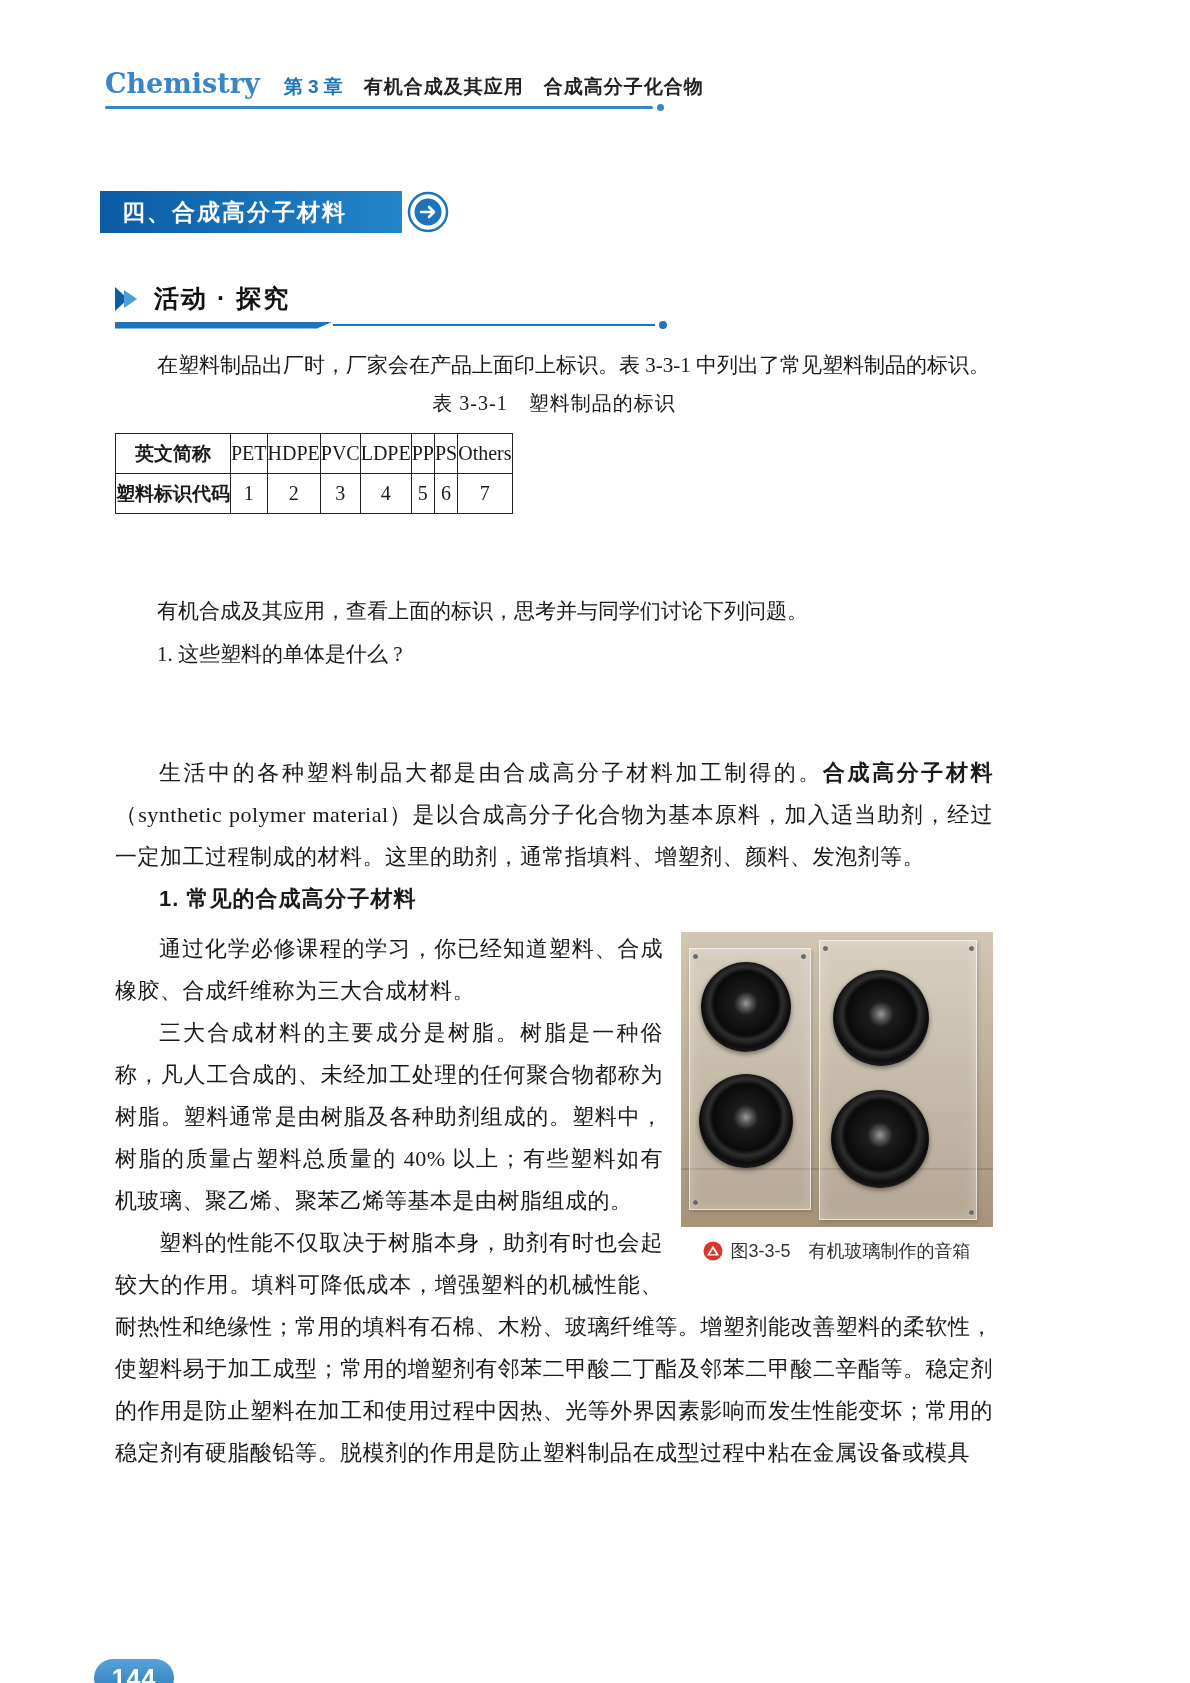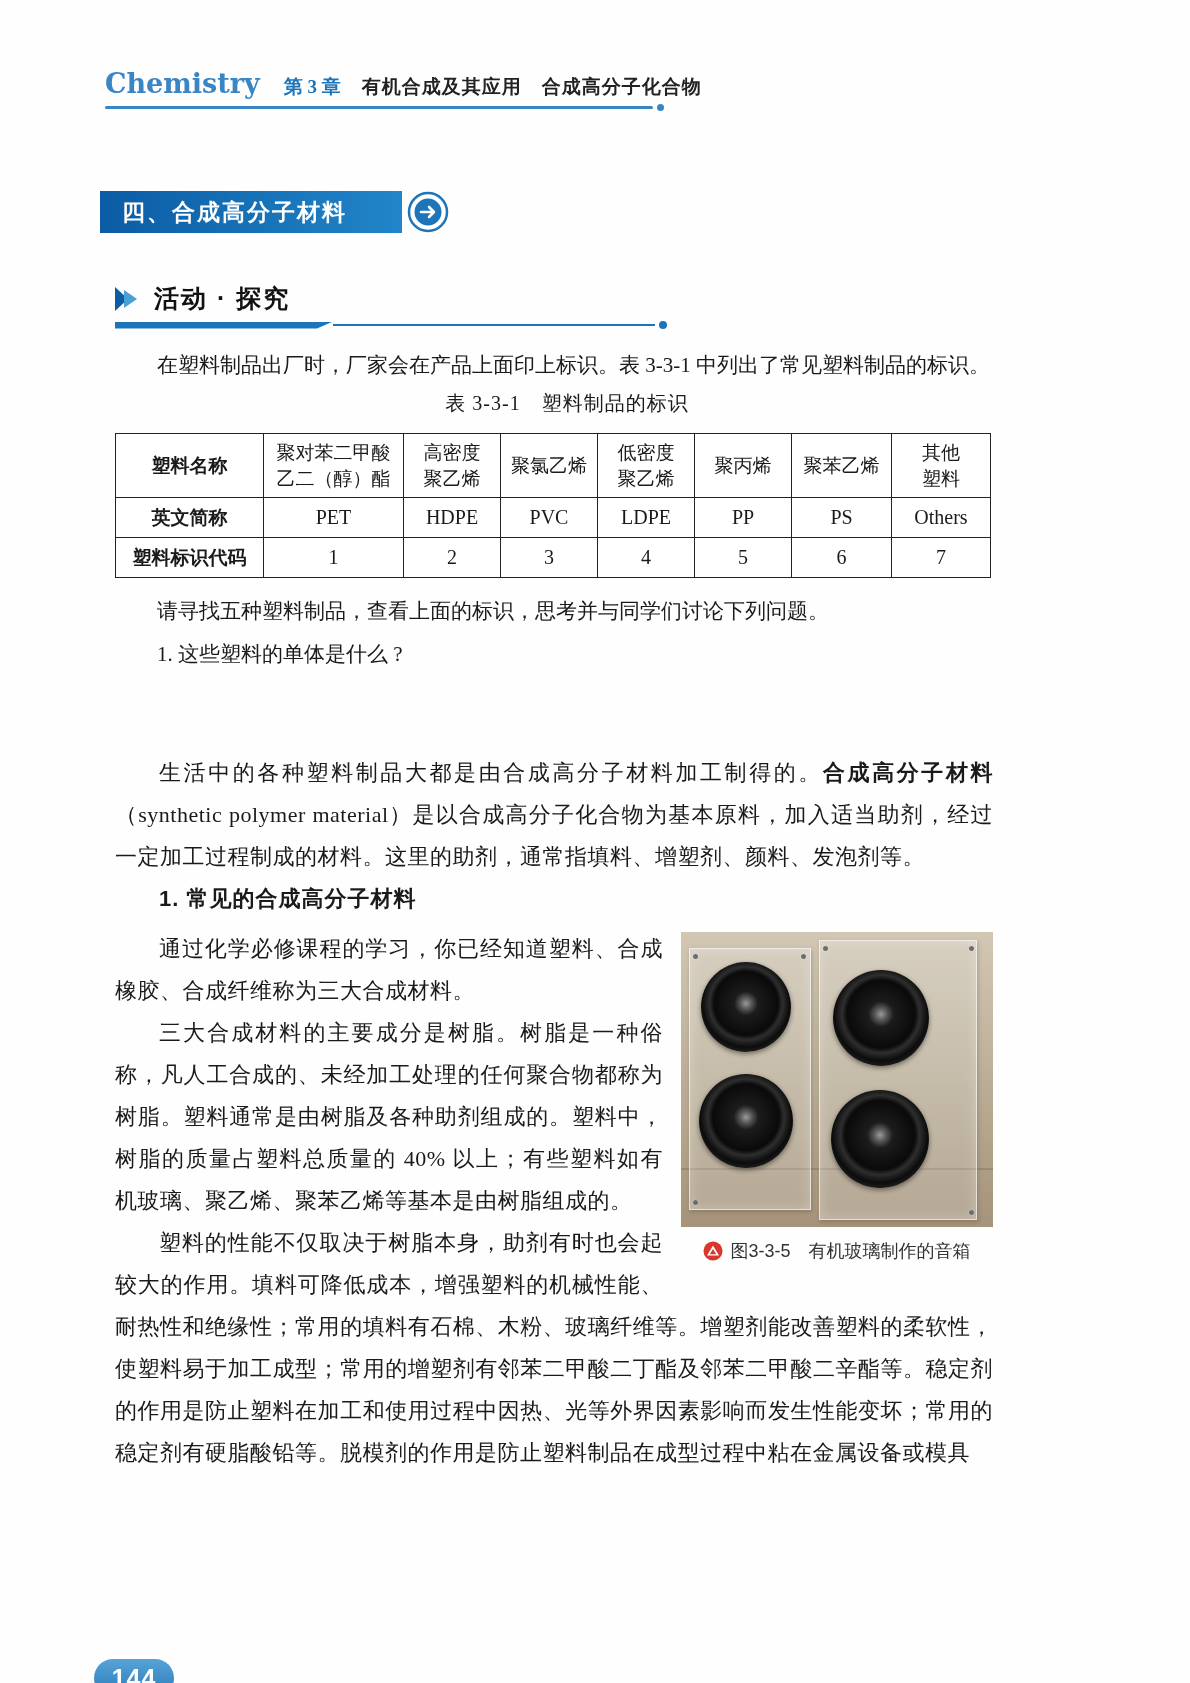--- a/index.html
+++ b/index.html
@@ -6,21 +6,21 @@
   body { background:#888; }
   .page {
     position:relative; width:1190px; height:1683px; margin:0 auto;
     background:#fefefe; overflow:hidden;
     font-family:"Liberation Serif", serif; color:#1a1a1a;
   }
 
   
   .header { position:absolute; top:68px; left:105px; width:890px; white-space:nowrap; }
   .brand { font-family:"DejaVu Serif", serif; font-weight:bold; color:#3a85c4; font-size:27px; }
-  .chapter { font-family:Liberation Serif, serif; font-weight:bold; color:#1d74b8; font-size:19px; margin-left:20px; }
+  .chapter { font-family:Liberation Sans, sans-serif; font-weight:bold; color:#1d74b8; font-size:19px; margin-left:20px; }
   .chapter-title { font-family:"Liberation Sans", sans-serif; font-weight:bold; color:#222; font-size:19px; margin-left:17px; letter-spacing:1px; }
   .header-rule { position:absolute; top:106px; left:105px; width:548px; height:3px; background:#3a85c4; border-radius:2px; }
   .header-rule .dot { position:absolute; right:-11px; top:-2px; width:7px; height:7px; background:#3a85c4; border-radius:50%; }
 
   
   .banner {
     position:absolute; top:191px; left:100px; width:302px; height:42px;
     background:linear-gradient(90deg,#0b5ca4,#2285c9);
     border-radius:0; display:flex; align-items:center; padding-left:22px;
   }
@@ -36,21 +36,21 @@
   .rule-dot { width:8px; height:8px; border-radius:50%; background:#1d74b8; margin-left:4px; }
 
   
   .p { position:absolute; left:115px; width:878px; font-size:21px; line-height:42px; text-align:justify; }
   .indent { text-indent:2em; }
   .kai { font-family:"Liberation Serif", serif; }
   .body-text { font-size:22px; letter-spacing:0.5px; }
   .bold-term { font-family:"Liberation Sans",sans-serif; font-weight:bold; }
 
   
-  .tbl-caption { position:absolute; top:390px; left:128px; width:878px; text-align:center; font-size:20px; letter-spacing:1px; }
+  .tbl-caption { position:absolute; top:390px; left:115px; width:878px; text-align:center; font-size:20px; letter-spacing:1px; }
   table.plastics { position:absolute; top:433px; left:115px; border-collapse:collapse; table-layout:fixed; }
   table.plastics td, table.plastics th { border:1.5px solid #222; text-align:center; vertical-align:middle; background:#fff; }
   .row-head { font-family:"Liberation Sans",sans-serif; font-weight:bold; font-size:19px; }
   .cell-name { font-size:19px; line-height:26px; white-space:pre-line; }
   .cell-val { font-size:20px; }
   tr.r1 td { height:64px; }
   tr.r2 td, tr.r3 td { height:40px; }
 
   
   .flow { position:absolute; top:928px; left:115px; width:878px; }
@@ -121,34 +121,20 @@
     <div class="rule-thin"></div>
     <div class="rule-dot"></div>
   </div>
 
   <div class="p kai indent" style="top:344px;">在塑料制品出厂时，厂家会在产品上面印上标识。表 3-3-1 中列出了常见塑料制品的标识。</div>
 
   <div class="tbl-caption kai">表 3-3-1　塑料制品的标识</div>
 
   <table class="plastics">
     <tbody>
-        <tr class="r1">
-      <td class="row-head" style="width:148px">塑料名称</td>
-      <td class="cell-name" style="width:140px">聚对苯二甲酸
-乙二（醇）酯</td>
-      <td class="cell-name" style="width:97px">高密度
-聚乙烯</td>
-      <td class="cell-name" style="width:97px">聚氯乙烯</td>
-      <td class="cell-name" style="width:97px">低密度
-聚乙烯</td>
-      <td class="cell-name" style="width:97px">聚丙烯</td>
-      <td class="cell-name" style="width:100px">聚苯乙烯</td>
-      <td class="cell-name" style="width:99px">其他
-塑料</td>
-    </tr>
     <tr class="r2">
       <td class="row-head">英文简称</td>
       <td class="cell-val">PET</td>
       <td class="cell-val">HDPE</td>
       <td class="cell-val">PVC</td>
       <td class="cell-val">LDPE</td>
       <td class="cell-val">PP</td>
       <td class="cell-val">PS</td>
       <td class="cell-val">Others</td>
     </tr>
@@ -158,21 +144,21 @@
       <td class="cell-val">2</td>
       <td class="cell-val">3</td>
       <td class="cell-val">4</td>
       <td class="cell-val">5</td>
       <td class="cell-val">6</td>
       <td class="cell-val">7</td>
     </tr>
   </tbody>
     </table>
 
-  <div class="p kai indent" style="top:590px;">请寻找五种塑料制品，查看上面的标识，思考并与同学们讨论下列问题。</div>
+  <div class="p kai indent" style="top:590px;">有机合成及其应用，查看上面的标识，思考并与同学们讨论下列问题。</div>
   <div class="p kai indent" style="top:633px;">1. 这些塑料的单体是什么 ?</div>
 
   <div class="p body-text indent" style="top:752px; line-height:42px;">
     <span>生活中的各种塑料制品大都是由合成高分子材料加工制得的。</span><span class="bold-term">合成高分子材料</span><span>（synthetic polymer material）是以合成高分子化合物为基本原料，加入适当助剂，经过一定加工过程制成的材料。这里的助剂，通常指填料、增塑剂、颜料、发泡剂等。</span>
   </div>
 
   <div class="subsection">1. 常见的合成高分子材料</div>
 
   <div class="flow">
     <div class="figure">

